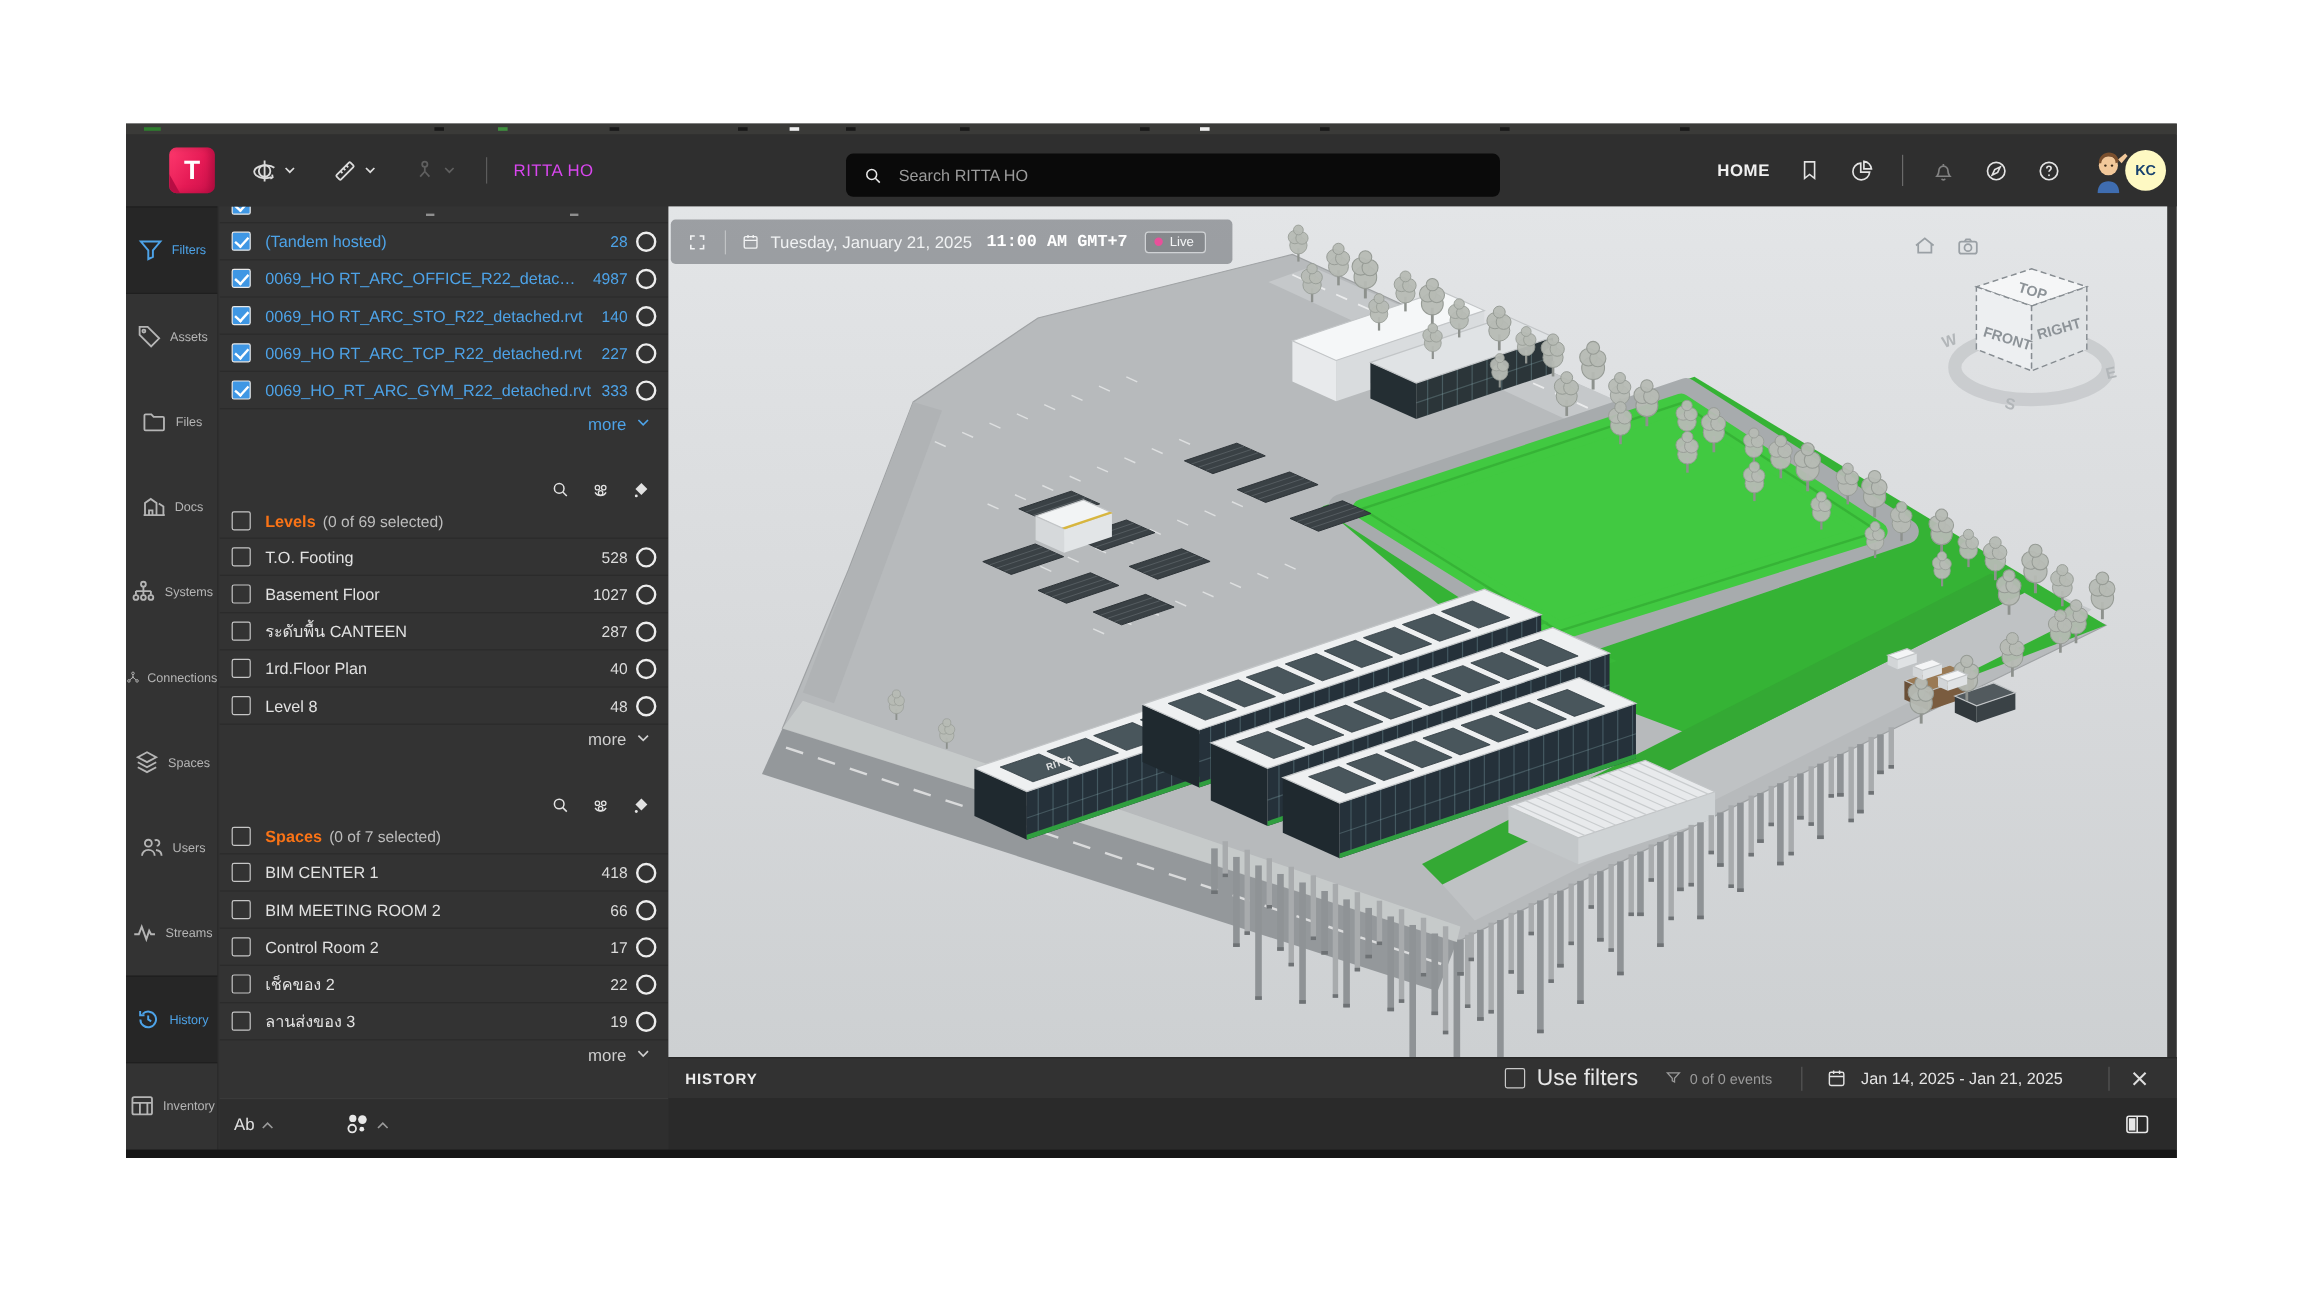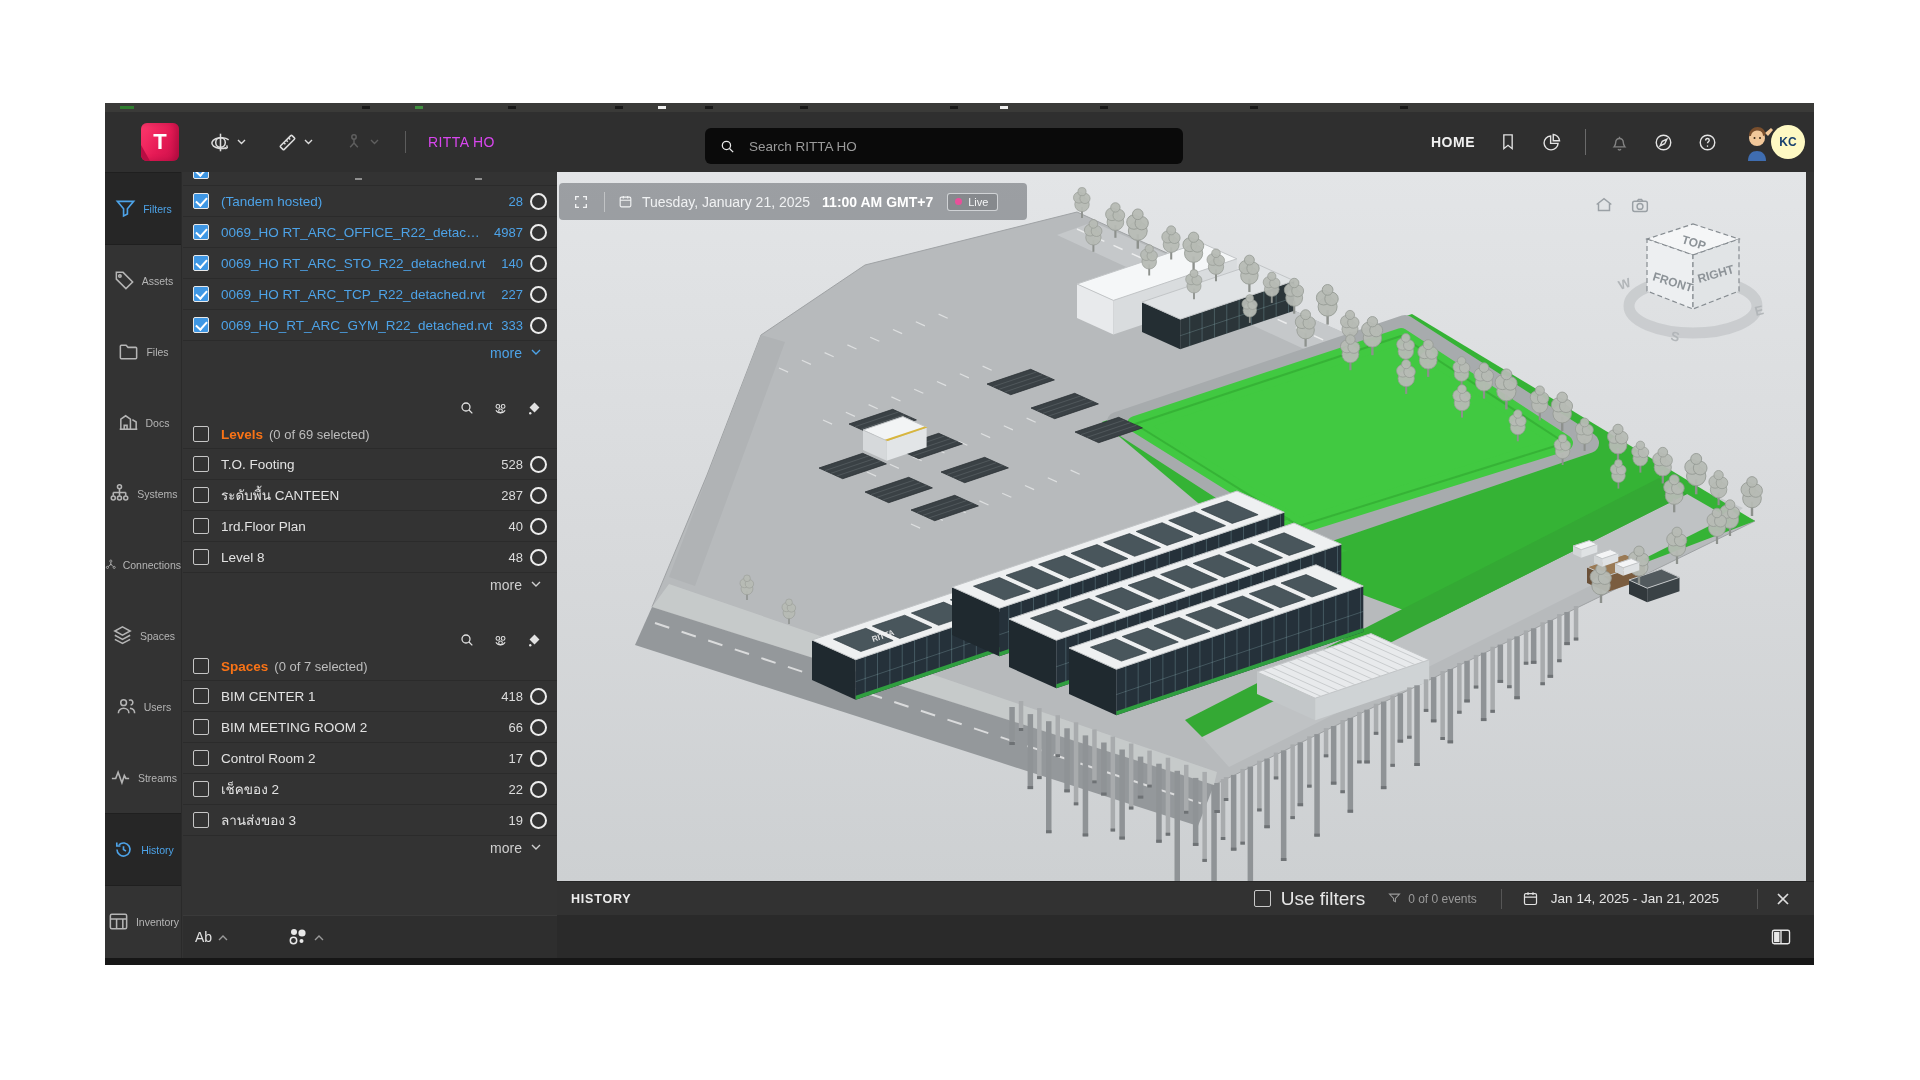--- a/index.html
+++ b/index.html
@@ -12,21 +12,21 @@
   .topbar{position:absolute;left:0;top:9px;width:100%;height:60px;background:#2f2f2f;display:flex;align-items:center;}
   .logo{margin-left:36px;width:38px;height:38px;border-radius:6px;position:relative;flex:0 0 auto;
     background:linear-gradient(125deg,#ff3a6e 0%,#e51a55 55%,#c9104a 100%);display:flex;align-items:center;justify-content:center;
     color:#fff;font-weight:bold;font-size:22px;box-shadow:inset -4px 0 6px rgba(120,0,40,.35);}
   .logo:before{content:"";position:absolute;left:0;bottom:0;width:9px;height:16px;background:#b80d43;border-radius:0 0 0 6px;
     clip-path:polygon(0 0,100% 100%,0 100%);}
   .tool{display:flex;align-items:center;gap:5px;margin-left:30px;color:#dcdcdc;}
   .tool.disabled{color:#5f5f5f;}
   .tb-divider{width:1px;height:22px;background:#5c5c5c;margin:0 22px 0 26px;}
   .facility{color:#d946ef;font-size:14px;letter-spacing:.4px;}
-  .search{position:absolute;left:600px;top:16px;width:478px;height:36px;background:#0a0a0a;border-radius:6px;
+  .search{position:absolute;left:600px;top:16px;width:545px;height:36px;background:#0a0a0a;border-radius:6px;
     display:flex;align-items:center;padding:0 14px;gap:11px;box-sizing:border-box;}
   .search input{background:transparent;border:none;outline:none;color:#d8d8d8;font-size:13.5px;width:100%;
     font-family:"Liberation Sans",sans-serif;}
   .search input::placeholder{color:#9b9b9b;}
   .tb-right{position:absolute;right:9px;top:0;height:100%;display:flex;align-items:center;gap:23px;color:#e4e4e4;}
   .home-lbl{font-size:14px;font-weight:bold;letter-spacing:.5px;color:#f0f0f0;}
   .tb-right .vdiv{width:1px;height:26px;background:#6a6a6a;}
   .dim{color:#828282;}
   .avatar{position:relative;width:64px;height:40px;}
   .kc{position:absolute;right:0;top:3px;width:34px;height:34px;border-radius:50%;background:#fef9c3;color:#17406e;
@@ -60,21 +60,21 @@
     display:flex;align-items:center;color:#e0e0e0;box-sizing:border-box;}
   .pf-tool{display:flex;align-items:center;gap:6px;margin-left:12px;cursor:pointer;}
   .pf-ab{font-size:14px;font-weight:normal;}
   
   .viewport{position:absolute;left:452px;top:69px;width:1249px;height:709px;overflow:hidden;
     background:linear-gradient(180deg,#e3e5e7 0%,#d7d9db 55%,#cdd0d2 100%);}
   .vp-datebar{position:absolute;left:2px;top:11px;height:37px;width:468px;background:rgba(58,63,68,.42);
     border-radius:4px;display:flex;align-items:center;color:#eef0f2;box-sizing:border-box;}
   .vp-datebar .vdiv{width:1px;height:20px;background:rgba(255,255,255,.38);margin:0 4px 0 2px;}
   .vd-date{font-size:14px;color:rgba(250,251,252,.9);margin-left:9px;}
-  .vd-time{font-size:14px;font-weight:bold;color:#fff;margin-left:12px;}
+  .vd-time{font-size:14px;font-weight:bold;color:#fff;margin-left:12px;font-family:Liberation Mono, monospace;}
   .live{margin-left:14px;display:flex;align-items:center;gap:6px;border:1px solid rgba(240,242,244,.7);
     border-radius:3px;padding:2px 9px 2px 7px;font-size:11px;color:#f4f5f6;background:rgba(70,75,80,.25);}
   .live .dot{width:7px;height:7px;border-radius:50%;background:#e8509a;}
   .vp-cams{position:absolute;right:155px;top:22px;display:flex;gap:14px;color:#9aa0a5;}
   .viewcube{position:absolute;right:28px;top:36px;width:170px;height:140px;}
   
   .history-bar{position:absolute;left:452px;top:778px;width:1257px;height:34px;background:#323232;border-top:1px solid #262626;
     display:flex;align-items:center;box-sizing:border-box;color:#e6e6e6;}
   .hb-title{margin-left:14px;font-size:12.5px;font-weight:bold;letter-spacing:.8px;color:#ececec;}
   .hb-right{margin-left:auto;display:flex;align-items:center;}
@@ -341,20 +341,26 @@
     </div>
     <div class="shead">
       <div class="cb"></div>
       <span class="t">Levels</span>
       <span class="n">(0 of 69 selected)</span>
     </div>
     <div class="frow">
       <div class="cb"></div>
       <span class="lbl">T.O. Footing</span>
       <span class="cnt">528</span>
+      <span class="ring"></span>
+    </div>
+    <div class="frow">
+      <div class="cb"></div>
+      <span class="lbl">Basement Floor</span>
+      <span class="cnt">1027</span>
       <span class="ring"></span>
     </div>
     <div class="frow">
       <div class="cb"></div>
       <span class="lbl">ระดับพื้น CANTEEN</span>
       <span class="cnt">287</span>
       <span class="ring"></span>
     </div>
     <div class="frow">
       <div class="cb"></div>

